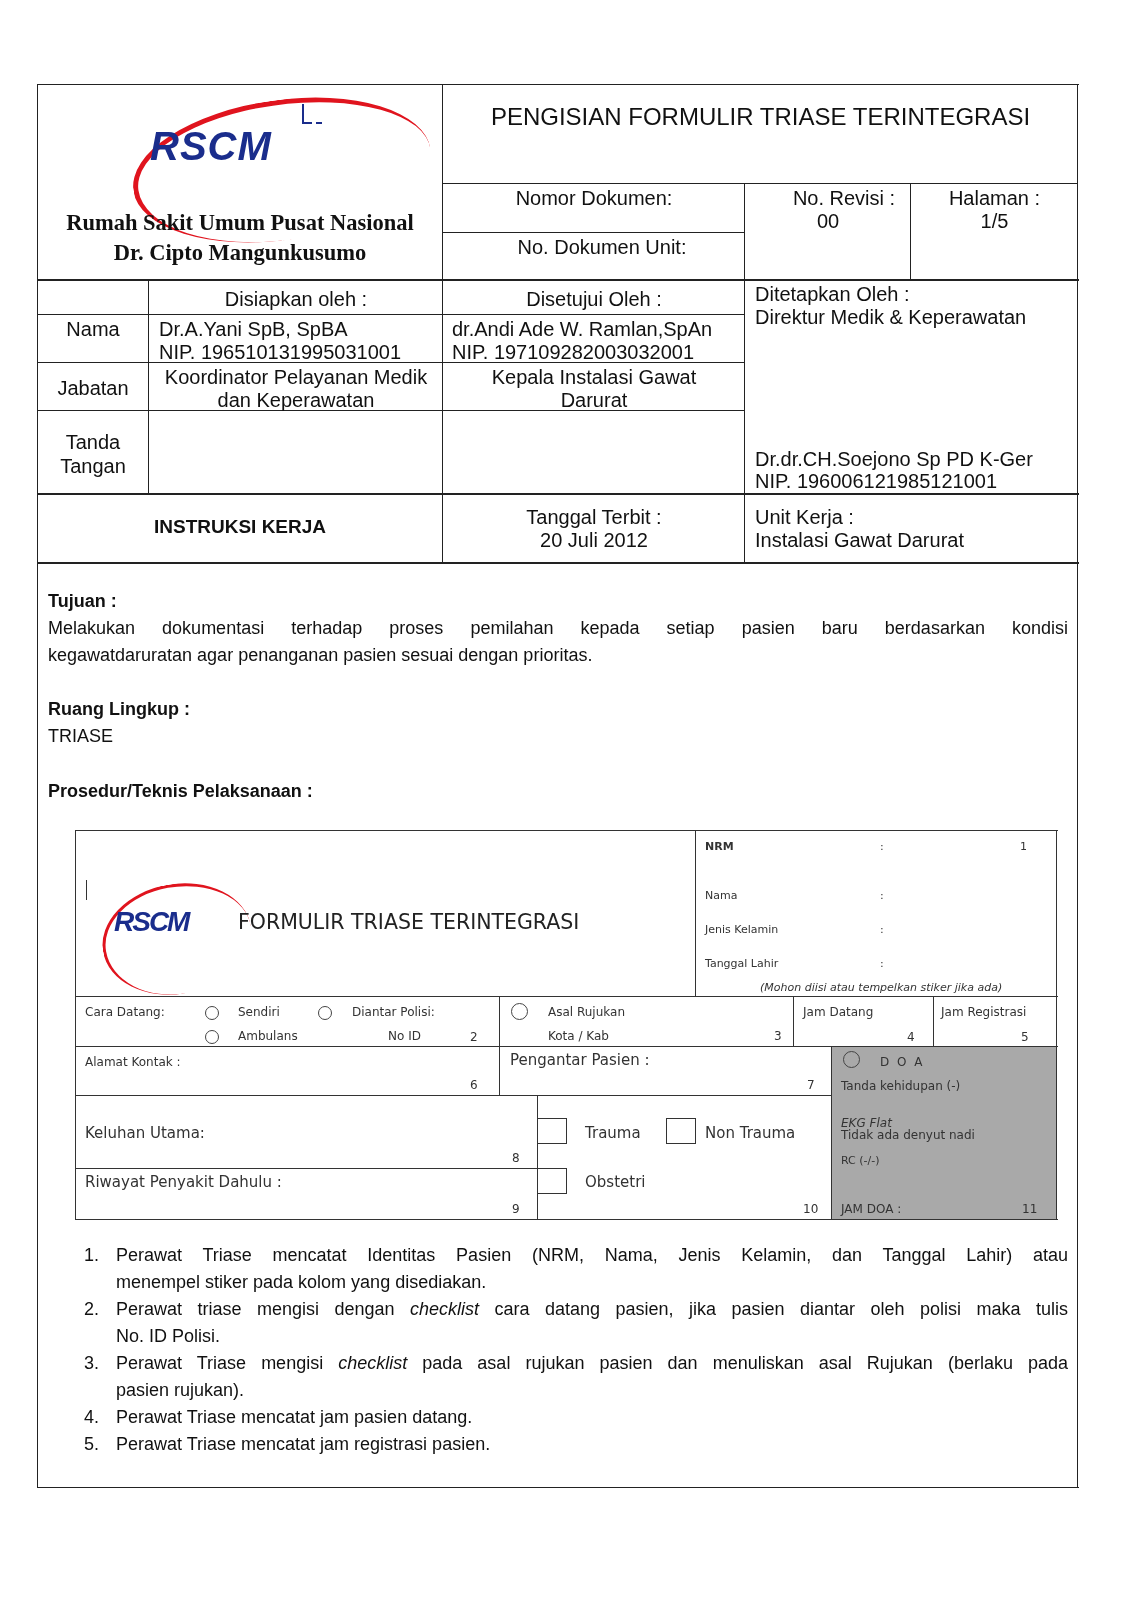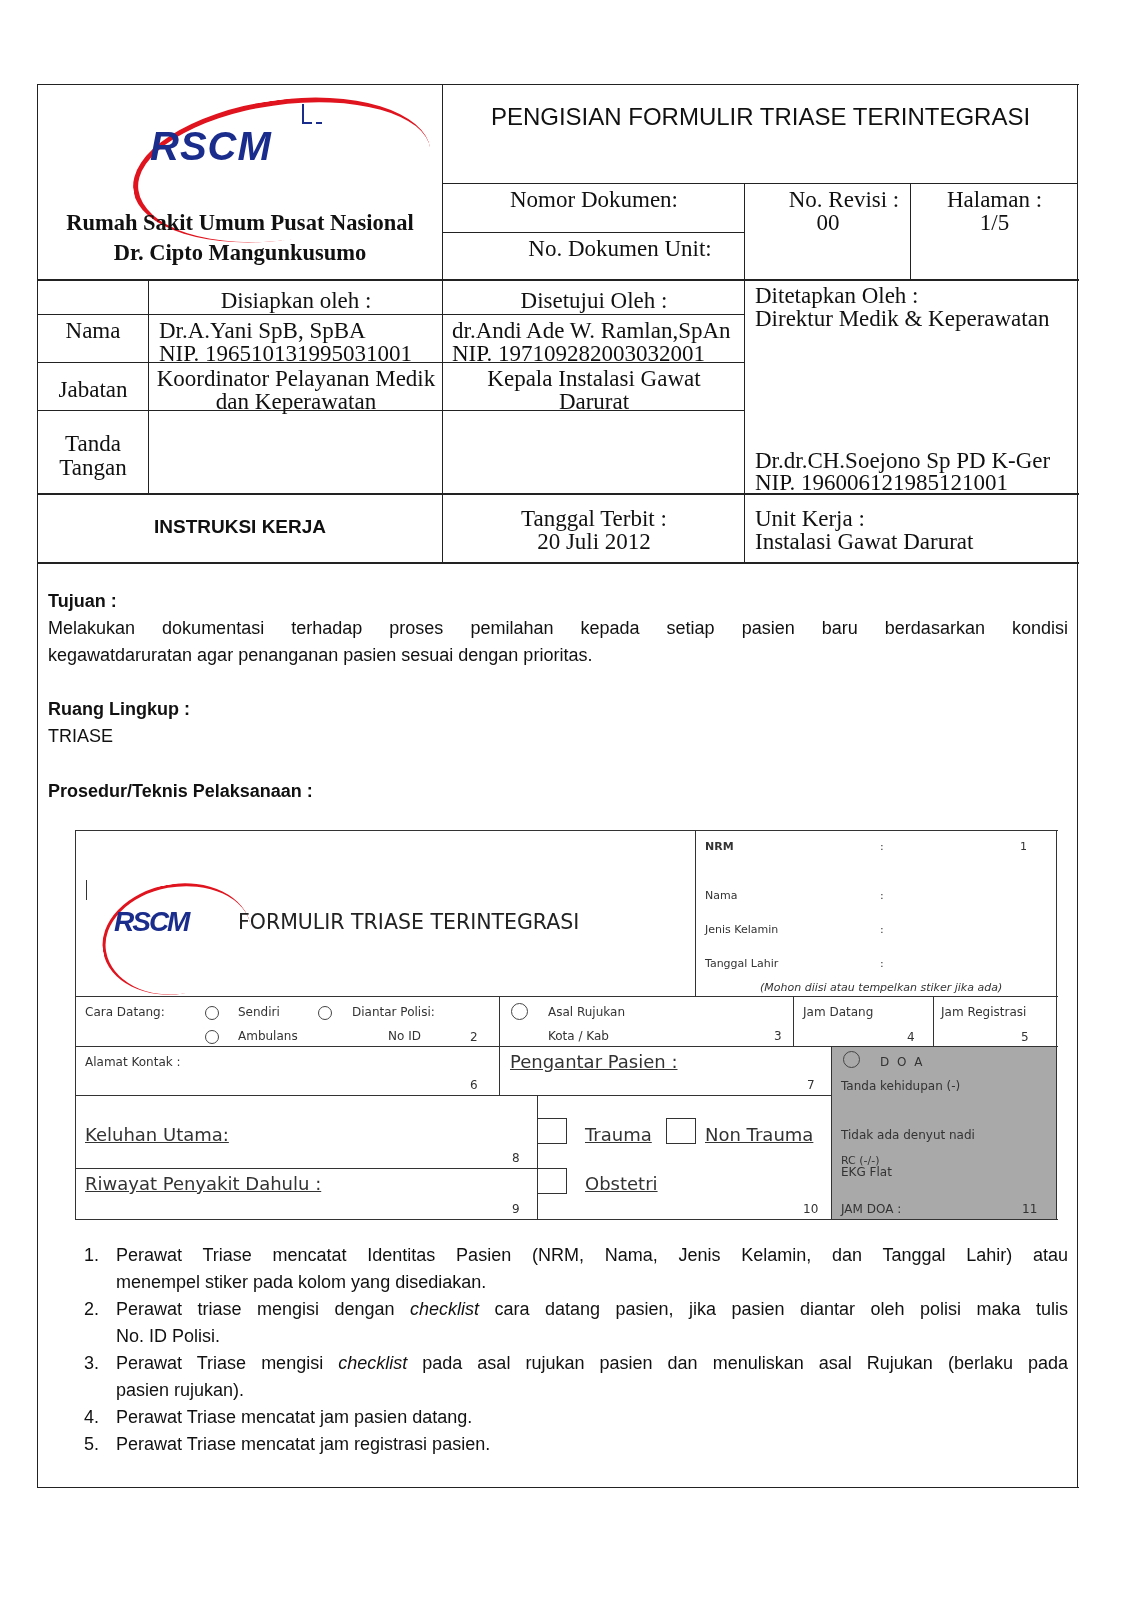--- a/index.html
+++ b/index.html
@@ -2,33 +2,33 @@
 <html><head>
 <meta charset="utf-8">
 <style>
   * { box-sizing: border-box; margin: 0; padding: 0; }
   html, body { width: 1131px; height: 1600px; background: #fff; overflow: hidden; }
   body { position: relative; font-family: "Liberation Sans", sans-serif; color: #111; }
   .abs { position: absolute; }
   .line-h { position: absolute; height: 0; border-top: 1.5px solid #222; }
   .line-v { position: absolute; width: 0; border-left: 1.5px solid #222; }
   .thick-h { border-top-width: 2px; }
-  .t17 { font-size: 23px; font-family: Liberation Serif, serif; }
+  .t17 { font-size: 20px; }
   .ctr { text-align: center; }
   .serif { font-family: "Liberation Serif", serif; font-weight: bold; }
 
   
   .logo-arc { position: absolute; border-radius: 50%; border-style: solid; border-color: transparent; }
   .logo-text { position: absolute; font-family: "Liberation Sans", sans-serif; font-weight: bold; font-style: italic; color: #1a2d8c; }
 
   
   .f { font-family: "DejaVu Sans", sans-serif; color: #333; }
   .f12 { font-size: 12px; }
   .f11 { font-size: 11px; }
-  .f15 { font-size: 18px; text-decoration: underline; }
+  .f15 { font-size: 15px; }
   .flh { position: absolute; height: 0; border-top: 1.3px solid #333; }
   .flv { position: absolute; width: 0; border-left: 1.3px solid #333; }
   .radio { position: absolute; width: 14px; height: 14px; border: 1.2px solid #444; border-radius: 50%; background: transparent; }
   .check { position: absolute; width: 30px; height: 26px; border: 1.3px solid #333; background: #fff; }
   .doa-bg { position: absolute; background: #a9a9a9; }
   .num { position: absolute; font-size: 12px; color: #333; font-family: "DejaVu Sans", sans-serif; }
 
   .para { position: absolute; font-size: 18px; line-height: 27px; }
   .justify { text-align: justify; text-align-last: justify; }
   ol.steps { position: absolute; list-style: none; font-size: 18px; line-height: 27px; }
@@ -61,21 +61,21 @@
   <div class="logo-arc" style="left:2px; top:4px; width:300px; height:140px; border-width:5px 0 0 5px; border-top-color:#e0141e; border-left-color:#e0141e; transform:rotate(-8deg);"></div>
   <div class="logo-text" style="left:20px; top:28px; font-size:40px; letter-spacing:1px;">RSCM</div>
   <div class="abs" style="left:172px; top:8px; width:10px; height:20px; border-left:2px solid #1a2d8c; border-bottom:2px solid #1a2d8c;"></div>
   <div class="abs" style="left:186px; top:26px; width:6px; border-top:2px solid #1a2d8c;"></div>
 </div>
 <div class="abs serif ctr" style="left:40px; top:210px; width:400px; font-size:22.5px;">Rumah Sakit Umum Pusat Nasional</div>
 <div class="abs serif ctr" style="left:40px; top:240px; width:400px; font-size:22.5px;">Dr. Cipto Mangunkusumo</div>
 
 <div class="abs ctr" style="left:444px; top:103px; width:633px; font-size:24px;">PENGISIAN FORMULIR TRIASE TERINTEGRASI</div>
 <div class="abs ctr t17" style="left:444px; top:187px; width:300px;">Nomor Dokumen:</div>
-<div class="abs ctr t17" style="left:446px; top:236px; width:300px;padding-left:48px;">No. Dokumen Unit:</div>
+<div class="abs ctr t17" style="left:428px; top:236px; width:300px;padding-left:48px;">No. Dokumen Unit:</div>
 <div class="abs ctr t17" style="left:746px; top:187px; width:164px;padding-left:32px;">No. Revisi :</div>
 <div class="abs ctr t17" style="left:746px; top:210px; width:164px;">00</div>
 <div class="abs ctr t17" style="left:912px; top:187px; width:165px;">Halaman :</div>
 <div class="abs ctr t17" style="left:912px; top:210px; width:165px;">1/5</div>
 
 <div class="abs ctr t17" style="left:150px; top:288px; width:292px;">Disiapkan oleh :</div>
 <div class="abs ctr t17" style="left:444px; top:288px; width:300px;text-align:center;">Disetujui Oleh :</div>
 <div class="abs ctr t17" style="left:38px; top:318px; width:110px;">Nama</div>
 <div class="abs ctr t17" style="left:38px; top:377px; width:110px;">Jabatan</div>
 <div class="abs ctr t17" style="left:38px; top:431px; width:110px;">Tanda</div>
@@ -169,21 +169,21 @@
 <div class="abs f f12" style="left:85px; top:1055px;">Alamat Kontak :</div>
 <div class="num" style="left:470px; top:1078px;">6</div>
 <div class="abs f f15" style="left:510px; top:1051px;">Pengantar Pasien :</div>
 <div class="num" style="left:807px; top:1078px;">7</div>
 
 <div class="radio" style="left:843px; top:1051px; width:17px; height:17px;"></div>
 <div class="abs f f12" style="left:880px; top:1055px; letter-spacing:2px;">D O A</div>
 <div class="abs f f12" style="left:841px; top:1079px;">Tanda kehidupan (-)</div>
 <div class="abs f f12" style="left:841px; top:1128px;">Tidak ada denyut nadi</div>
 <div class="abs f f11" style="left:841px; top:1154px;">RC (-/-)</div>
-<div class="abs f f12" style="left:841px; top:1165px;">EKG Flat</div>
+<div class="abs f f12" style="left:841px; top:1116px;font-style:italic;">EKG Flat</div>
 <div class="abs f f12" style="left:841px; top:1202px;">JAM  DOA :</div>
 <div class="num" style="left:1022px; top:1202px;">11</div>
 
 <div class="abs f f15" style="left:85px; top:1124px;">Keluhan Utama:</div>
 <div class="num" style="left:512px; top:1151px;">8</div>
 <div class="abs f f15" style="left:85px; top:1173px;">Riwayat Penyakit Dahulu :</div>
 <div class="num" style="left:512px; top:1202px;">9</div>
 
 <div class="check" style="left:537px; top:1118px;"></div>
 <div class="abs f f15" style="left:585px; top:1124px;">Trauma</div>

